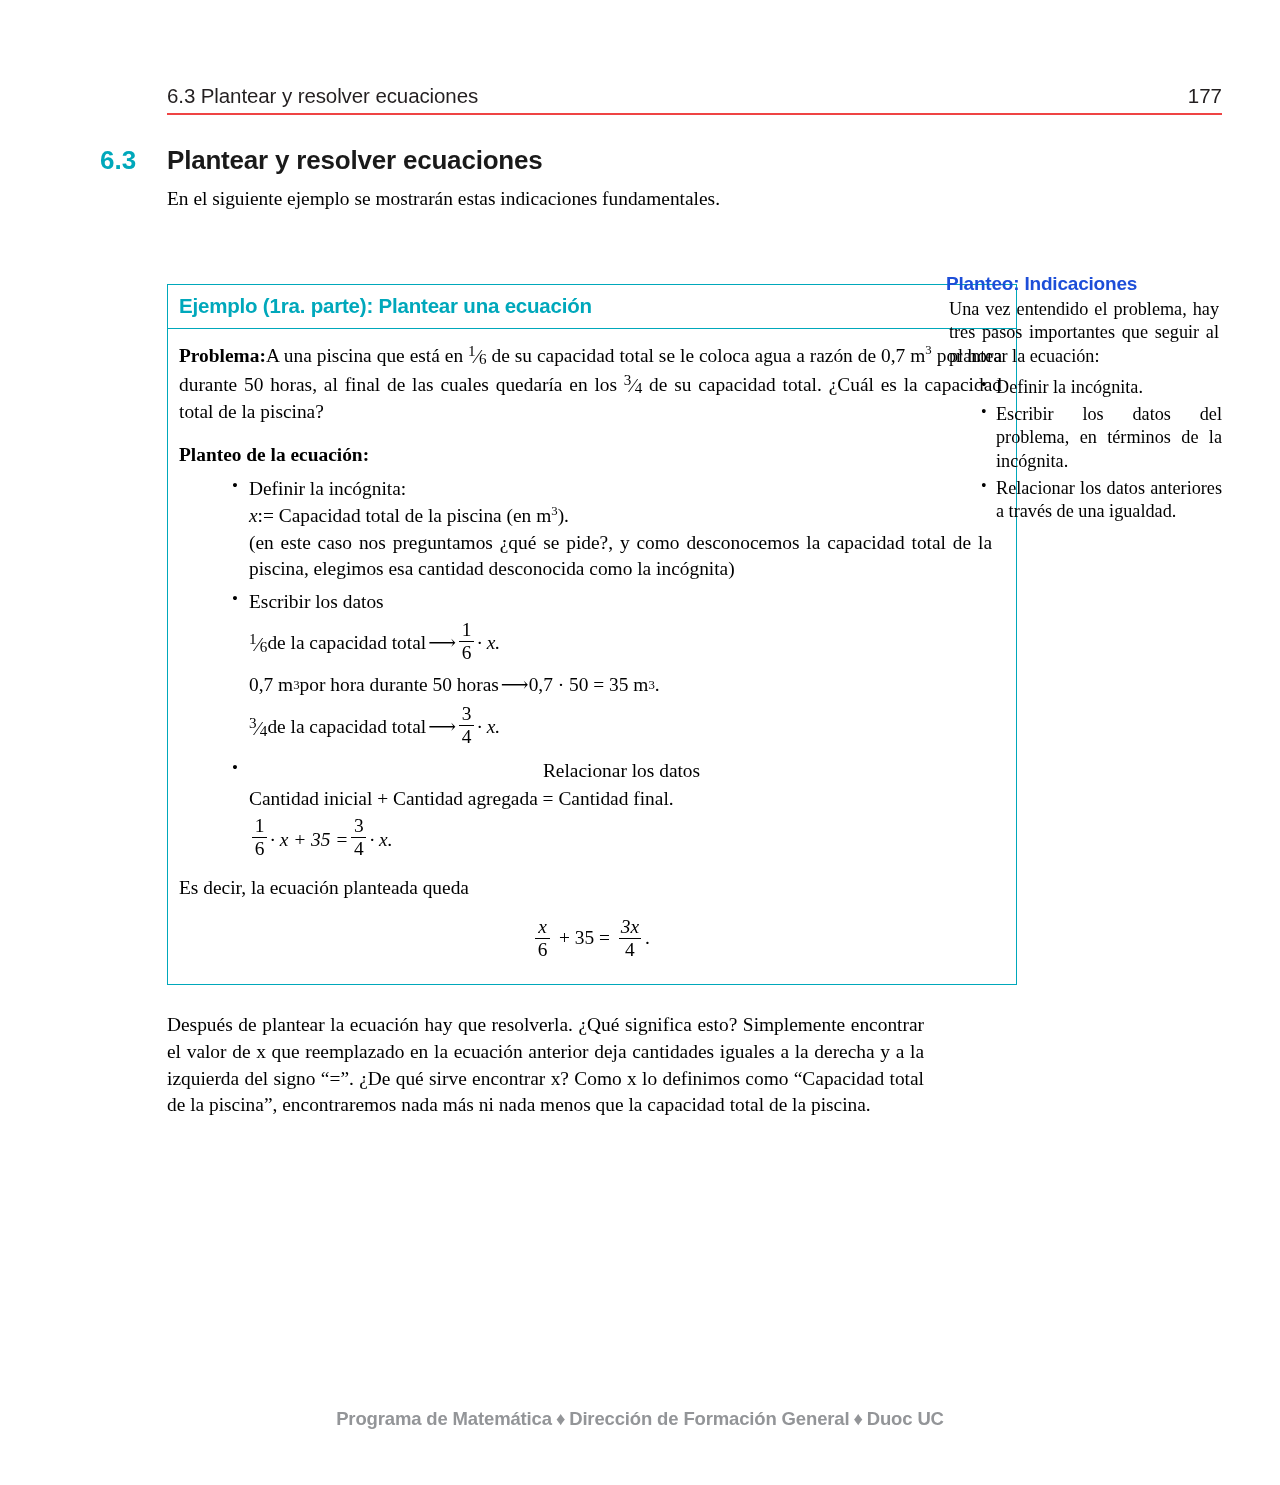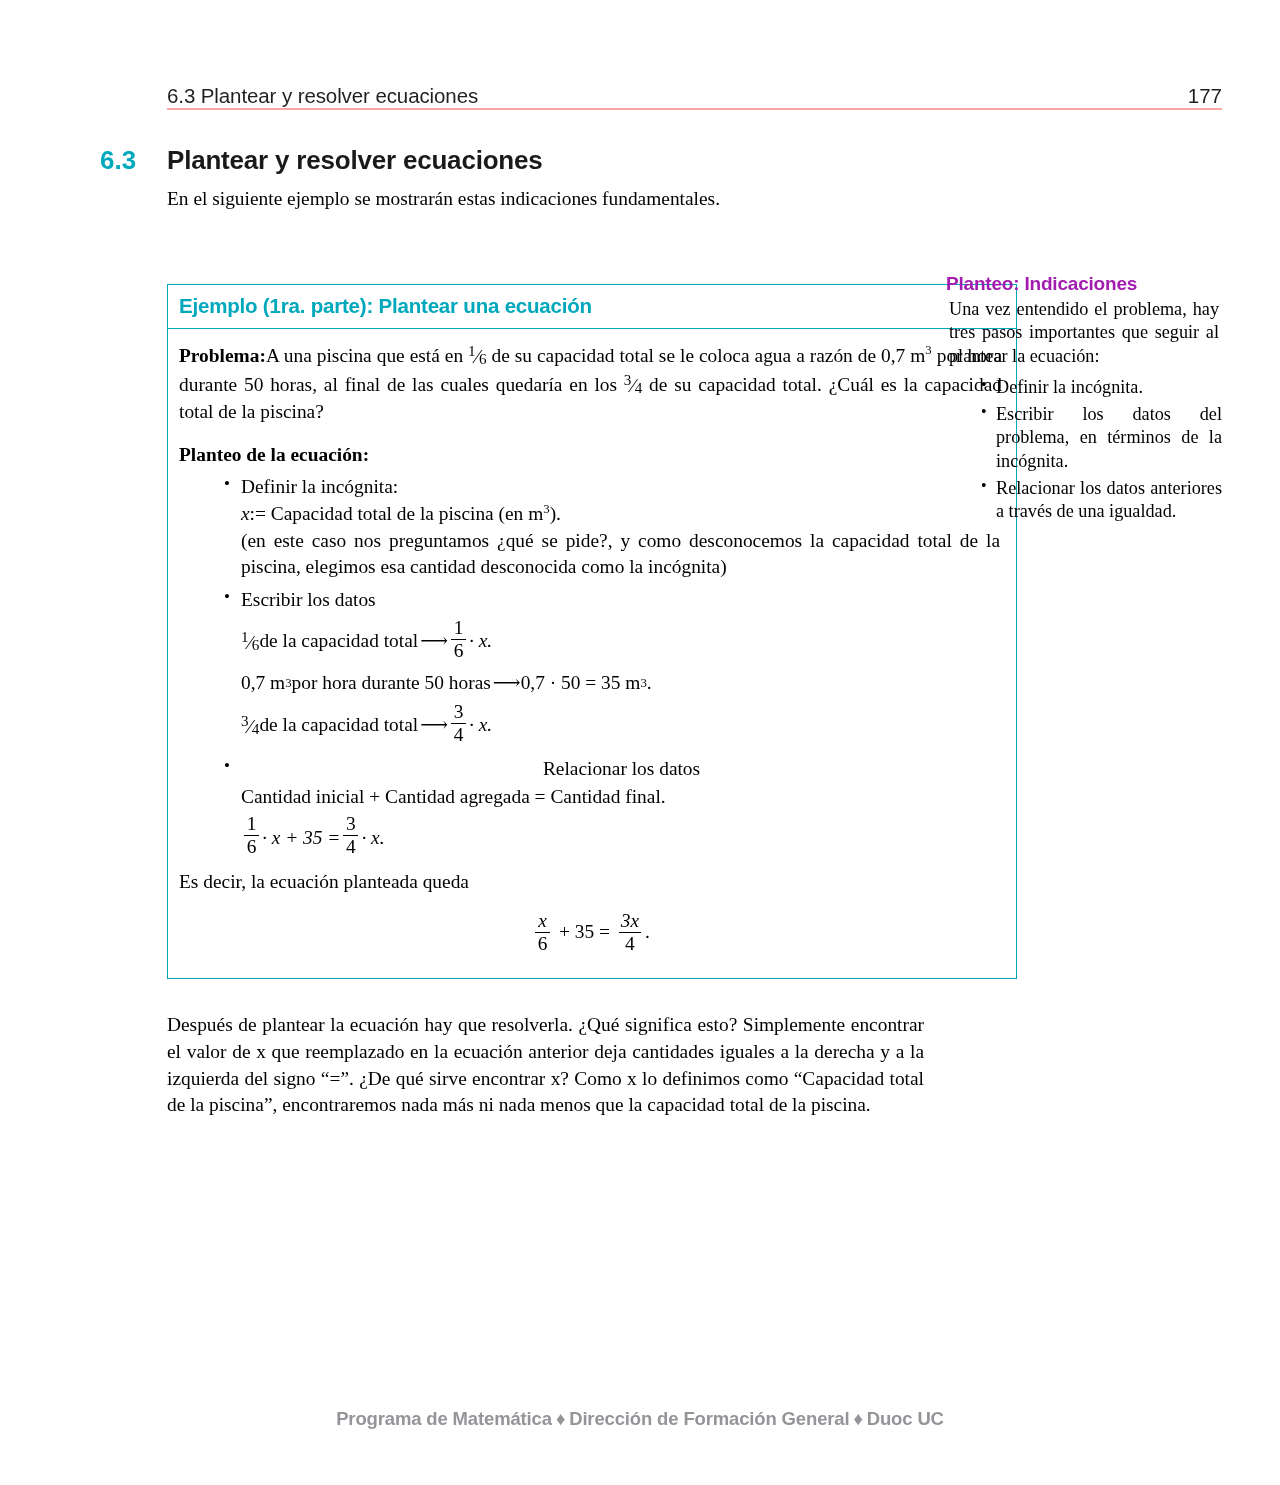--- a/index.html
+++ b/index.html
@@ -24,21 +24,22 @@
 
   
   .running-head {
     position: absolute;
     left: 167px;
     top: 84px;
     width: 1055px;
     display: flex;
     align-items: flex-end;
     justify-content: space-between;
-    border-bottom: 2px solid #fca5a5;
+    border-bottom: 2px solid #ef4444;
+    padding-bottom: 5px;
   }
   .running-head-title {
     font-family: "Liberation Sans", "DejaVu Sans", sans-serif;
     font-size: 20.5px;
     letter-spacing: -0.1px;
     color: #231f20;
   }
   .running-head-page {
     font-family: "Liberation Sans", "DejaVu Sans", sans-serif;
     font-size: 20.5px;
@@ -118,21 +119,21 @@
   }
   .lbl-bold { font-weight: bold; }
 
   .planteo-label {
     font-weight: bold;
     margin: 16px 0 6px 0;
   }
 
   ul.steps {
     list-style: none;
-    margin: 0;
+    margin: 8px;
     padding: 0;
   }
   ul.steps > li {
     position: relative;
     padding-left: 62px;
     margin-bottom: 2px;
   }
   ul.steps > li::before {
     content: "\2022";
     position: absolute;
@@ -204,21 +205,21 @@
   .margin-note {
     position: absolute;
     left: 946px;
     top: 273px;
     width: 276px;
   }
   .margin-note-title {
     font-family: "Liberation Sans", "DejaVu Sans", sans-serif;
     font-weight: bold;
     font-size: 19px;
-    color: #a21caf;
+    color: #1d4ed8;
     margin-bottom: 2px;
     letter-spacing: -0.2px;
   }
   .margin-note-text {
     font-size: 18.2px;
     line-height: 1.28;
     text-align: justify;
     text-justify: inter-word;
     margin: 3px;
   }

